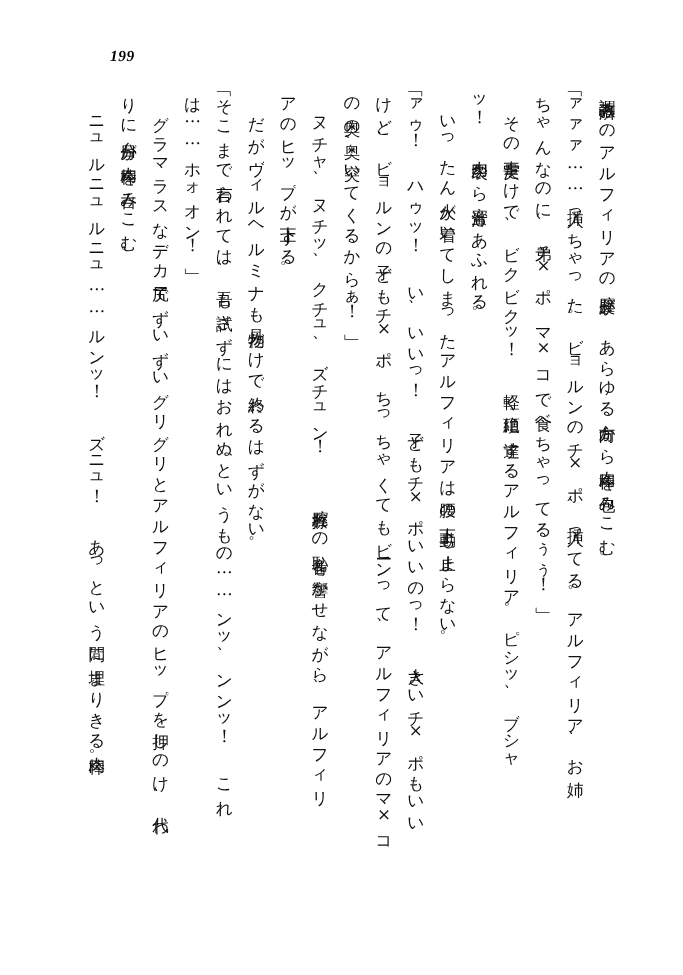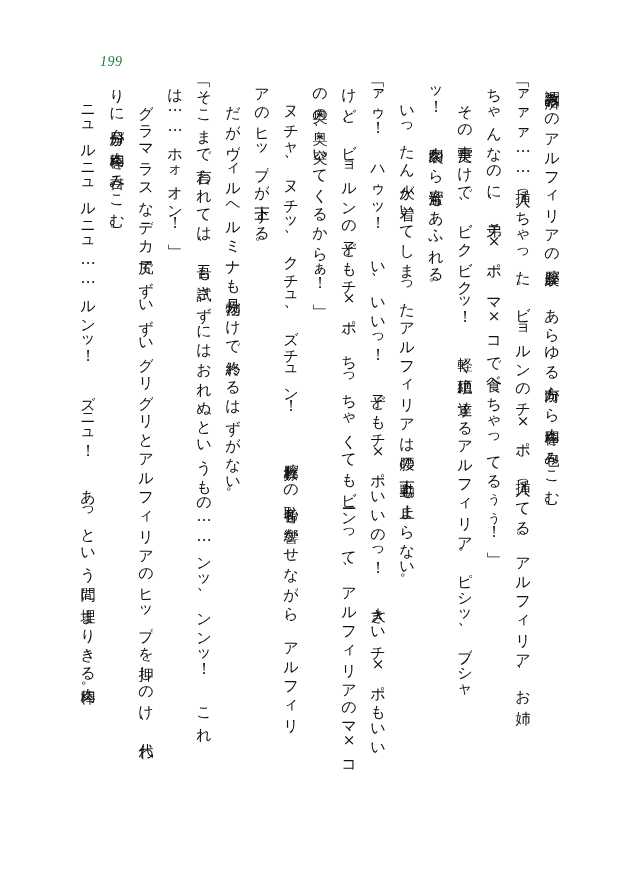--- a/index.html
+++ b/index.html
@@ -18,27 +18,28 @@
 
   .page {
     position: relative;
     width: 621px;
     height: 886px;
     box-sizing: border-box;
   }
 
   .page-number {
     position: absolute;
-    top: 54px;
+    top: 44px;
     left: 100px;
     font-family: "Liberation Serif", "DejaVu Serif", serif;
     font-style: italic;
     font-size: 14px;
-    color: #15803d;
+    color: #000000;
     letter-spacing: 0.5px;
+    font-weight: bold;
   }
 
   
   .body-text {
     position: absolute;
     top: 78px;
     right: 62px;
     bottom: 70px;
     left: 62px;
     display: flex;

